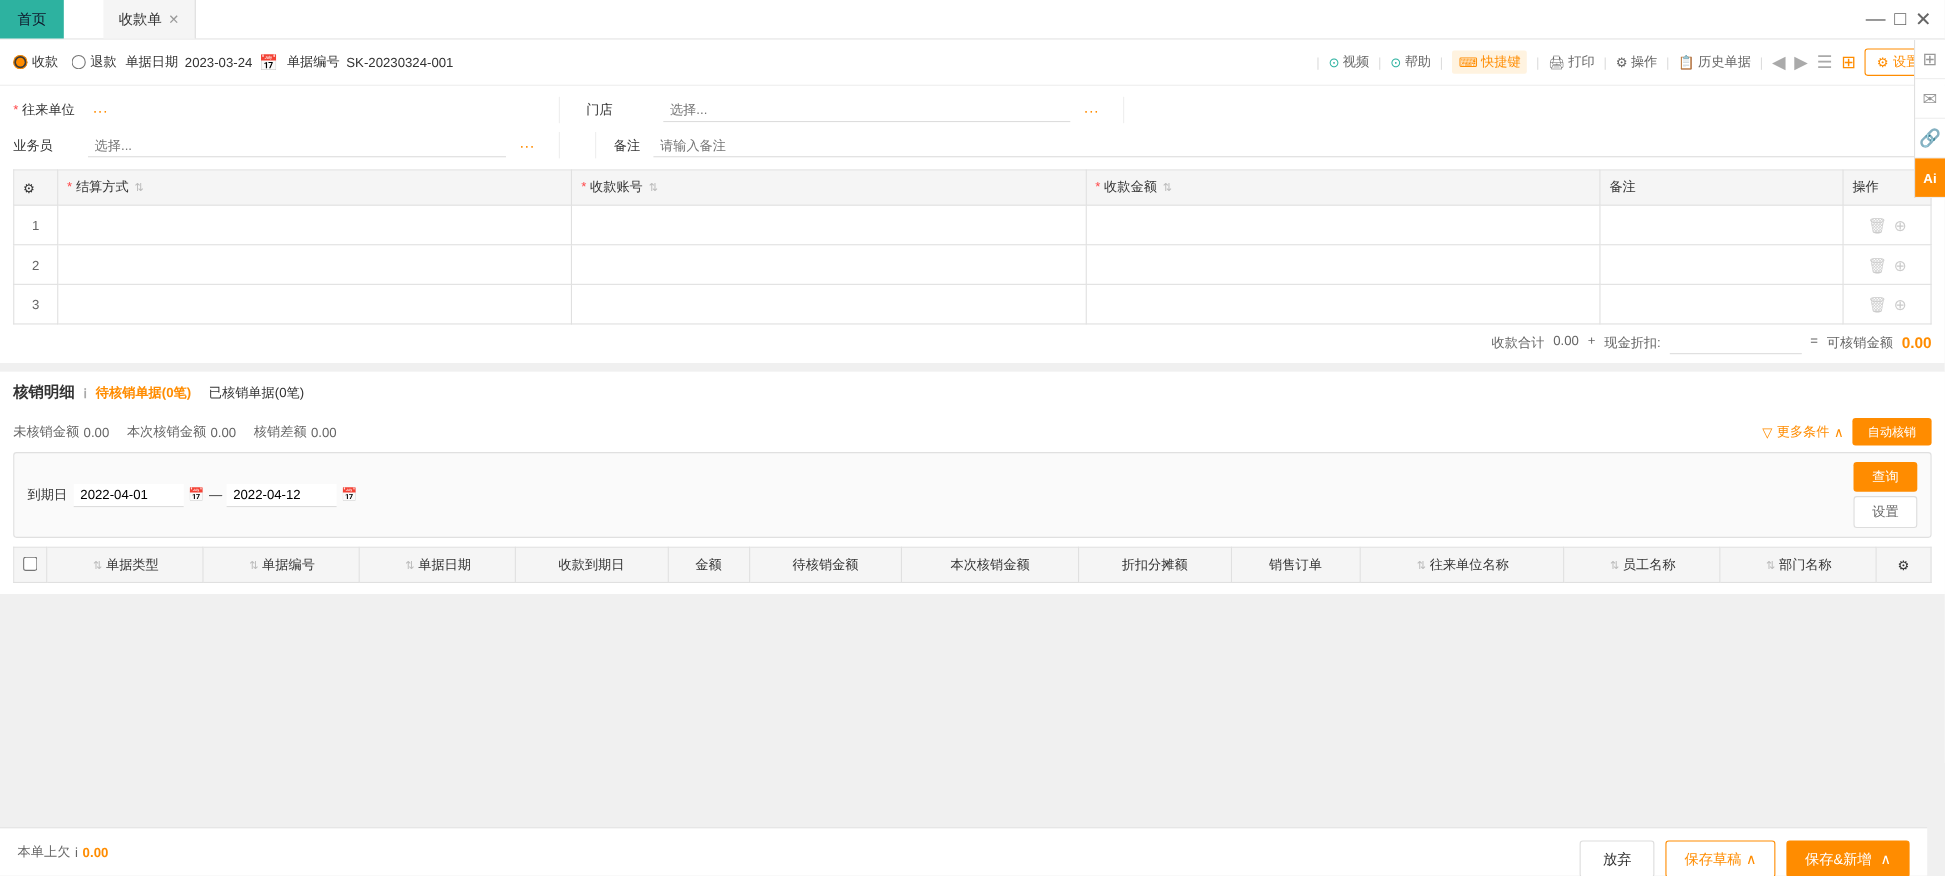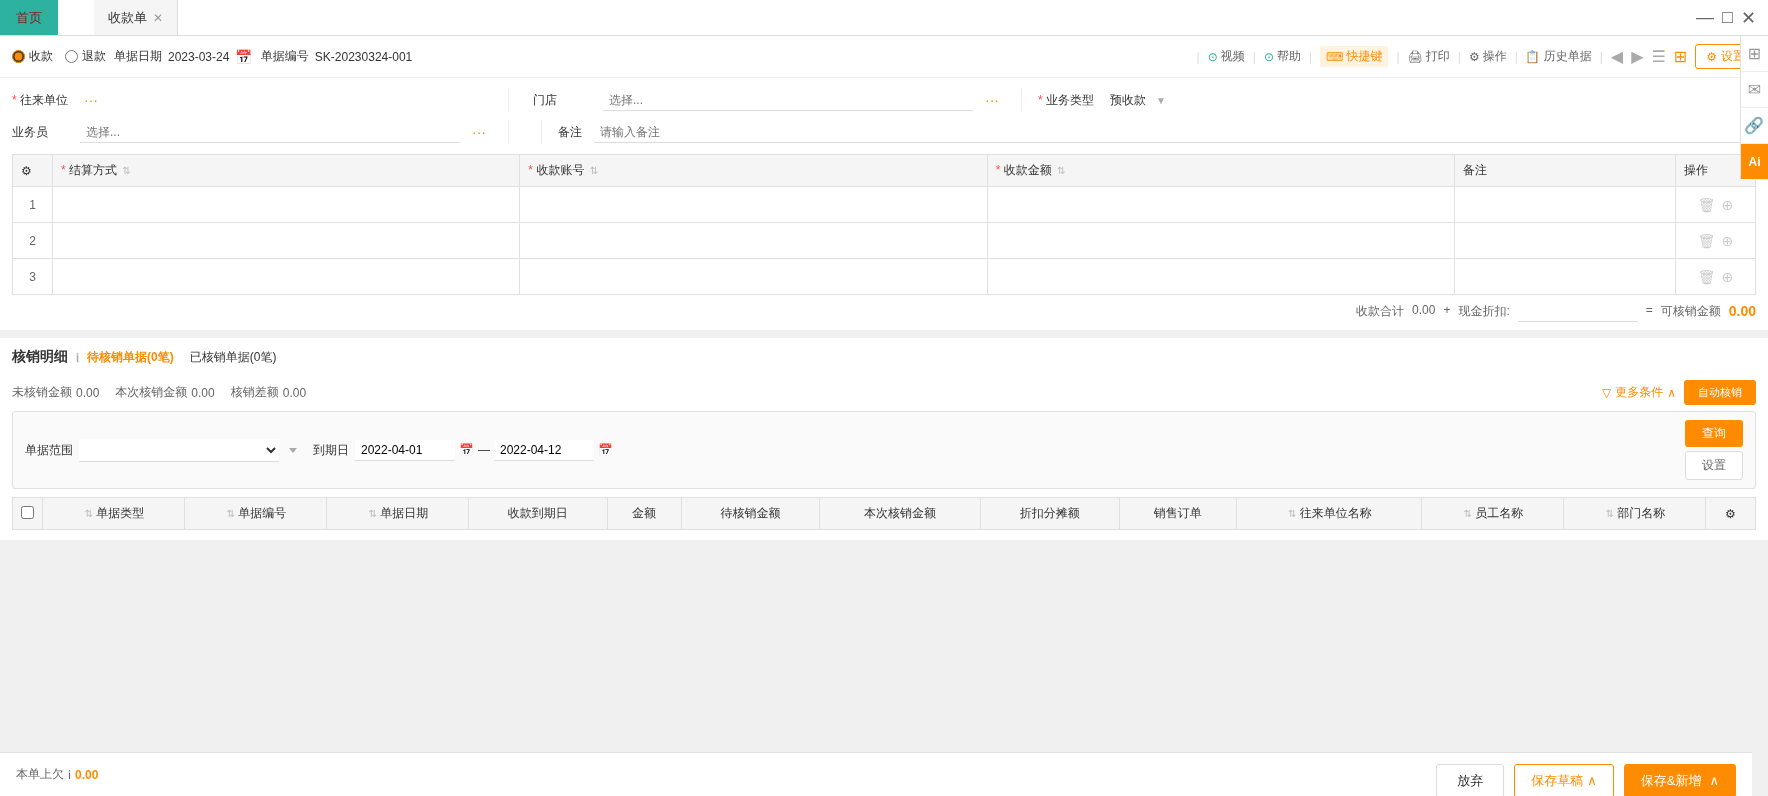--- a/index.html
+++ b/index.html
@@ -1,20 +1,20 @@
 <!DOCTYPE html>
 <html><head>
   <meta charset="utf-8">
   <style>
     * { margin: 0; padding: 0; box-sizing: border-box; }
     body { font-family: 'Microsoft YaHei', Arial, sans-serif; font-size: 12px; background: #f0f0f0; color: #333; width: 1768px; height: 796px; overflow: hidden; }
 
     
     .top-nav { display: flex; align-items: center; background: #fff; border-bottom: 1px solid #ddd; height: 36px; }
-    .nav-home { background: #2db2a0; color: #7f1d1d; padding: 0 16px; height: 100%; display: flex; align-items: center; font-size: 13px; cursor: pointer; }
+    .nav-home { background: #2db2a0; color: #0f172a; padding: 0 16px; height: 100%; display: flex; align-items: center; font-size: 13px; cursor: pointer; }
     .nav-tab-active { background: #f5f5f5; color: #333; padding: 0 14px; height: 100%; display: flex; align-items: center; font-size: 13px; border-right: 1px solid #ddd; cursor: pointer; gap: 6px; margin-left: 36px; }
     .tab-close { color: #999; font-size: 12px; cursor: pointer; }
     .nav-spacer { flex: 1; }
     .nav-right-icons { display: flex; align-items: center; gap: 8px; padding-right: 12px; }
     .nav-icon-btn { color: #666; font-size: 18px; cursor: pointer; }
 
     
     .main-content { background: #fff; margin: 0; }
 
     
@@ -206,28 +206,20 @@
       </div>
       <div class="section-divider"></div>
 
       <div class="form-section" style="max-width:480px;">
         <span class="form-label" style="margin-left:8px;">门店</span>
         <input class="form-input" type="text" style="width: 280px; color: rgb(204, 204, 204); margin-left: 4px;" placeholder="选择...">
         <span class="more-btn">···</span>
       </div>
       <div class="section-divider"></div>
 
-      <div class="form-section" style="flex:1;">
-        <span class="form-label">
-          <span class="required">*</span>
-          <span>业务类型</span>
-        </span>
-        <span style="font-size:12px;color:#333;margin-left:6px;">预收款</span>
-        <span style="color:#aaa;font-size:10px;margin-left:4px;">▼</span>
-      </div>
     </div>
 
     <div class="form-row">
 
       <div class="form-section" style="max-width:480px;">
         <span class="form-label" style="min-width:48px;">业务员</span>
         <input class="form-input" type="text" style="width: 260px; color: rgb(204, 204, 204); margin-left: 14px;" placeholder="选择...">
         <span class="more-btn">···</span>
       </div>
       <div class="section-divider"></div>
@@ -351,27 +343,20 @@
         <span class="more-conditions">
           <span>▽</span>
           <span>更多条件</span>
           <span>∧</span>
         </span>
         <button class="auto-btn">自动核销</button>
       </div>
     </div>
 
     <div class="filter-row">
-      <div class="filter-field">
-        <span>单据范围</span>
-        <select class="filter-select">
-          <option></option>
-        </select>
-        <span class="chevron-down"></span>
-      </div>
       <div class="filter-field">
         <span>到期日</span>
         <div class="date-range">
           <input class="date-input" type="text" value="2022-04-01" style="">
           <span>📅</span>
           <span>—</span>
           <input class="date-input" type="text" value="2022-04-12" style="">
           <span>📅</span>
         </div>
       </div>

